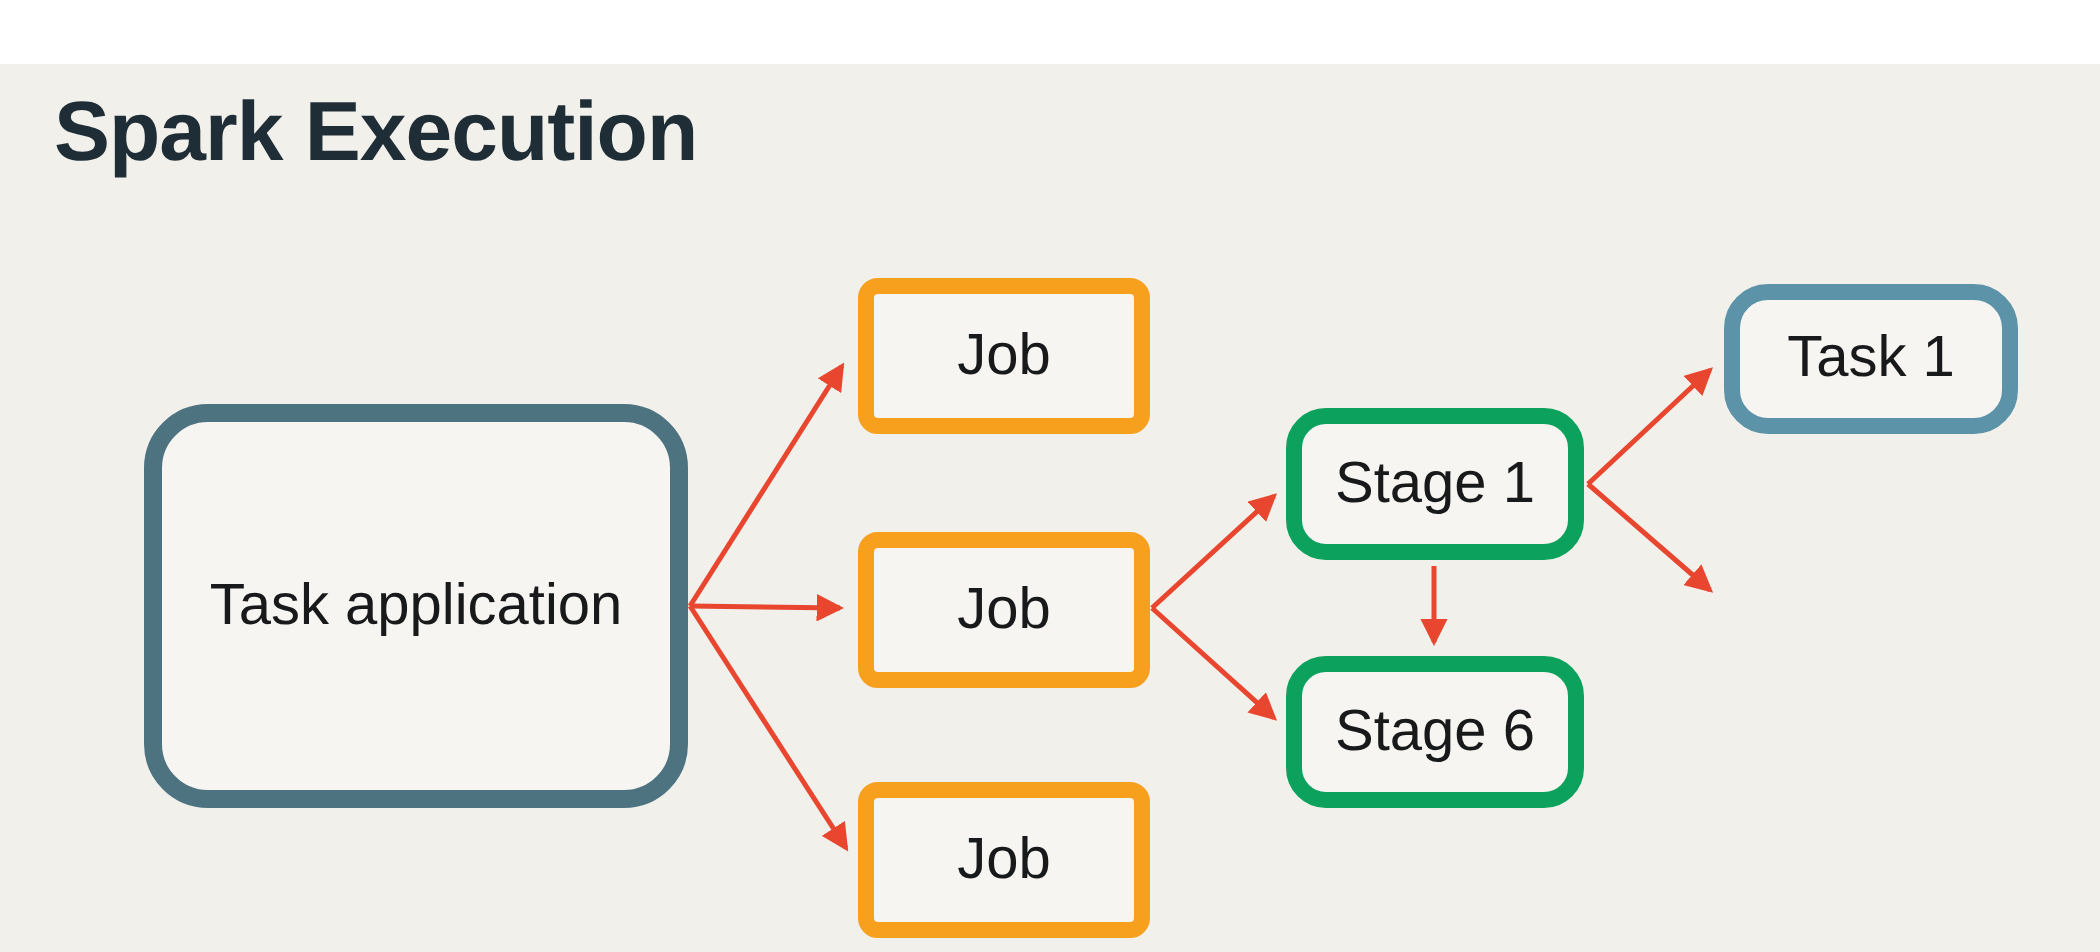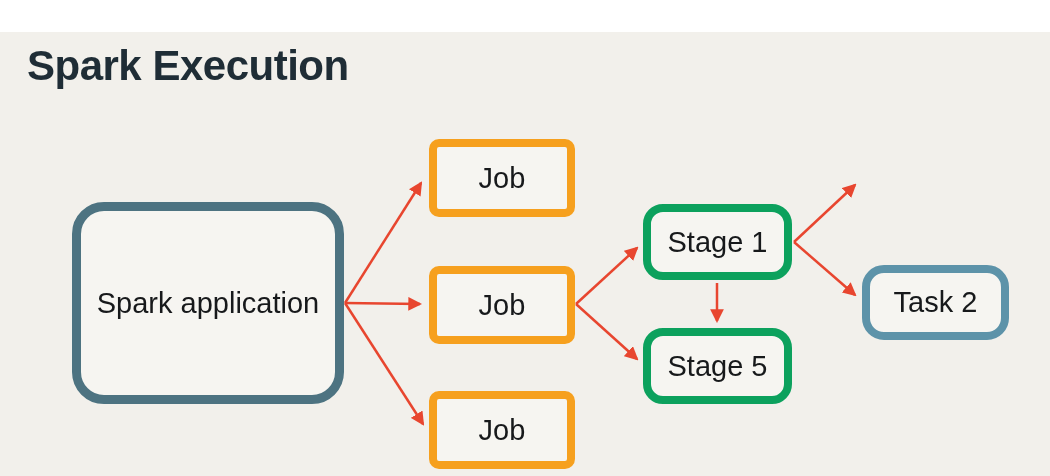--- a/index.html
+++ b/index.html
@@ -108,37 +108,37 @@
     <line class="edge" x1="345" y1="271" x2="420" y2="272" marker-end="url(#arrowhead)"></line>
     <line class="edge" x1="345" y1="271" x2="423" y2="392" marker-end="url(#arrowhead)"></line>
     <line class="edge" x1="576" y1="272" x2="637" y2="216" marker-end="url(#arrowhead)"></line>
     <line class="edge" x1="576" y1="272" x2="637" y2="327" marker-end="url(#arrowhead)"></line>
     <line class="edge" x1="717" y1="251" x2="717" y2="289" marker-end="url(#arrowhead)"></line>
     <line class="edge" x1="794" y1="210" x2="855" y2="153" marker-end="url(#arrowhead)"></line>
     <line class="edge" x1="794" y1="210" x2="855" y2="263" marker-end="url(#arrowhead)"></line>
   </svg>
 
   <div class="node node-spark">
-    <span>Spark application</span>
+    <span>Task application</span>
   </div>
 
   <div class="node node-job node-job1">
     <span>Job</span>
   </div>
   <div class="node node-job node-job2">
     <span>Job</span>
   </div>
   <div class="node node-job node-job3">
     <span>Job</span>
   </div>
 
   <div class="node node-stage node-stage1">
     <span>Stage 1</span>
   </div>
   <div class="node node-stage node-stage2">
-    <span>Stage 5</span>
+    <span>Stage 6</span>
   </div>
 
-  <div class="node node-task node-task2">
-    <span>Task 2</span>
+  <div class="node node-task node-task1">
+    <span>Task 1</span>
   </div>
 
 </div>
 
 </body></html>

